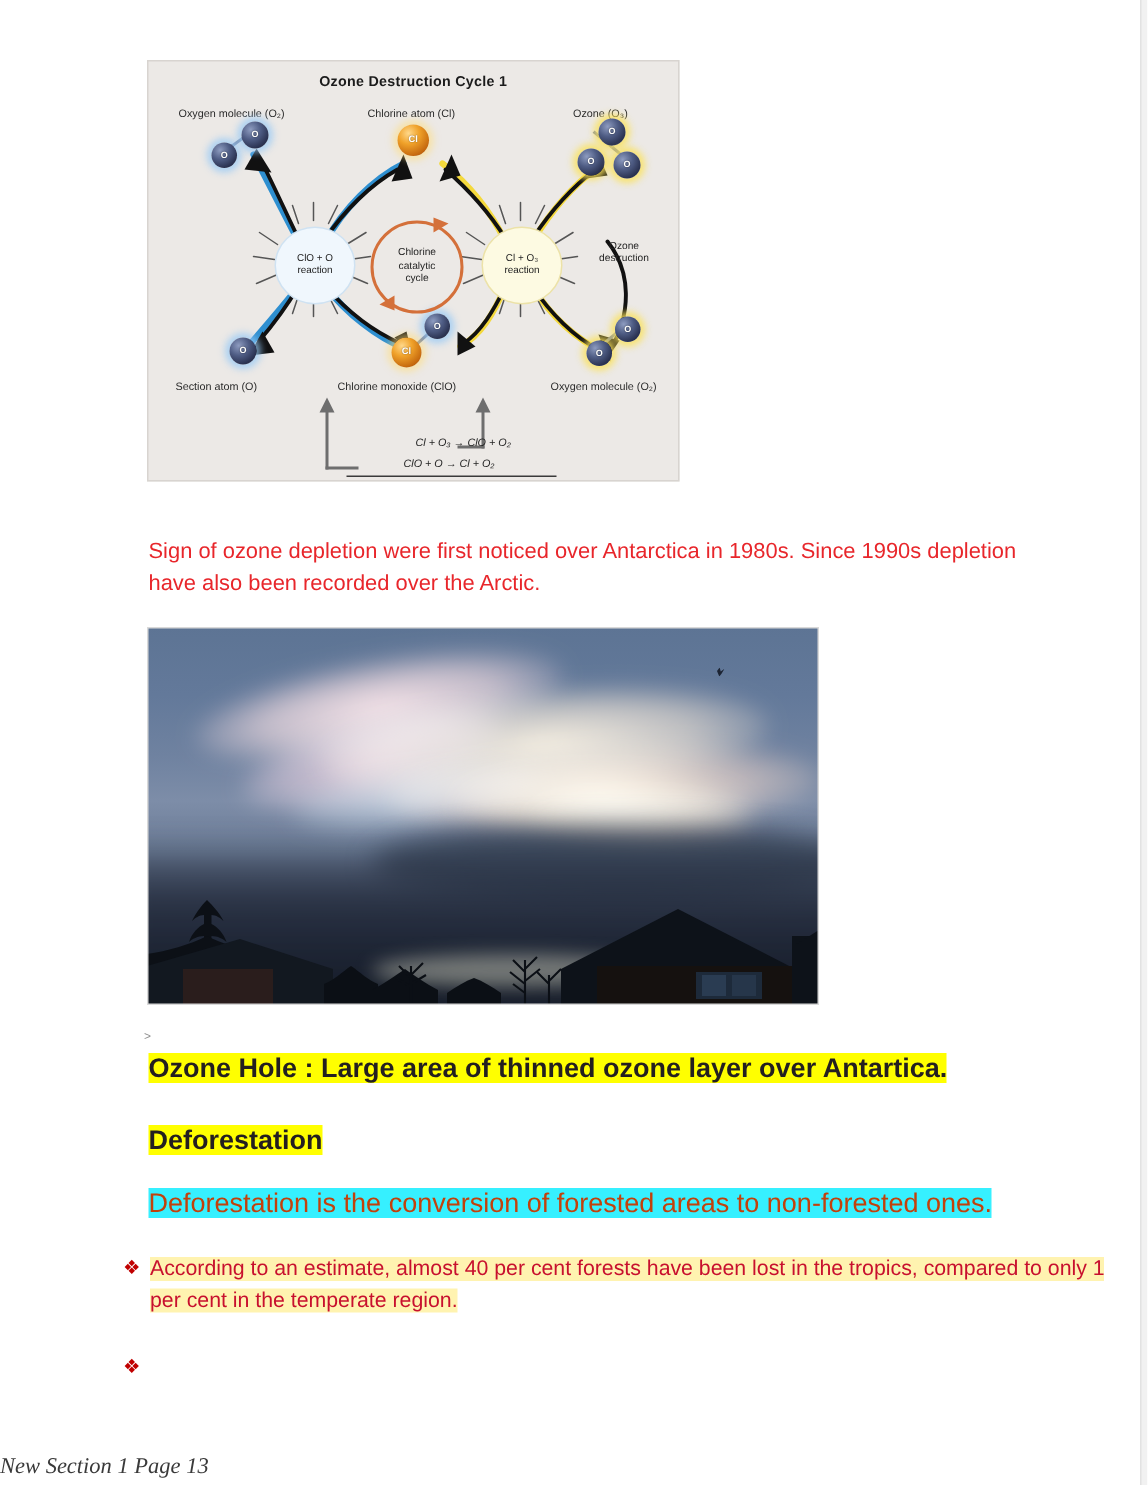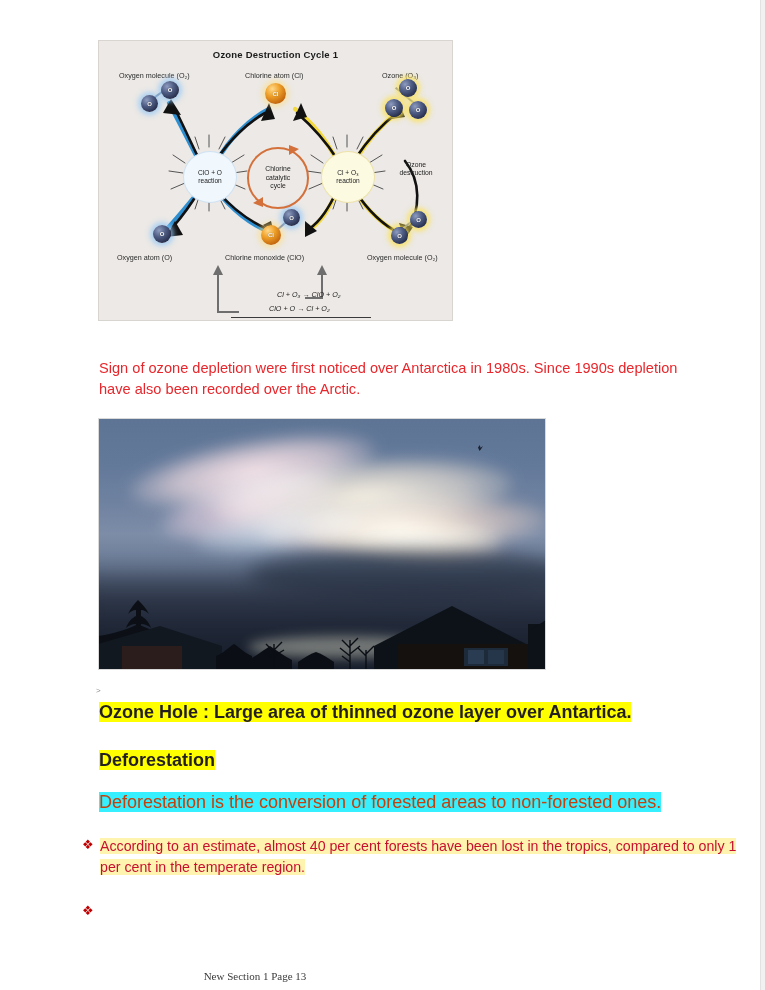--- a/index.html
+++ b/index.html
@@ -124,22 +124,22 @@
   .bullet-mark{
     color:#c00000;font-size:13px;line-height:1.3;width:18px;flex:0 0 18px;
     padding-top:1px;
   }
   .bullet-body{font-size:14.2px;line-height:1.5;color:#c8102e;}
   .bullet-body .hy{background:#fff3b0;}
   .b1{left:82px;top:836px;width:660px;}
   .b2{left:82px;top:902px;width:660px;}
 
   .footer{
-    position:absolute;left:0;top:970px;width:510px;text-align:center;
-    font-family:"Liberation Serif", serif;font-size:11px;color:#3a3a3a;
+    position:absolute;left:0;top:970px;width:510px;
+    font-family:"Liberation Serif", serif;font-size:15px;color:#3a3a3a;font-style:italic;
   }
 </style>
 </head>
 <body>
 
 <div class="page">
 
   <div class="right-edge"></div>
 
   <div class="diagram">
@@ -194,21 +194,21 @@
           <path d="M100,108 L96,96 M110,106 L110,94 M120,108 L126,96"></path>
           <path d="M100,156 L96,168 M110,158 L110,170 M120,156 L126,168"></path>
           <path d="M238,108 L234,96 M248,106 L248,94 M258,108 L264,96"></path>
           <path d="M238,156 L234,168 M248,158 L248,170 M258,156 L264,168"></path>
         </g>
       </svg>
 
       <div class="dg-label" style="left:20px;top:30px;">Oxygen molecule (O₂)</div>
       <div class="dg-label" style="left:146px;top:30px;">Chlorine atom (Cl)</div>
       <div class="dg-label" style="left:283px;top:30px;">Ozone (O₃)</div>
-      <div class="dg-label" style="left:18px;top:212px;">Oxygen atom (O)</div>
+      <div class="dg-label" style="left:18px;top:212px;">Section atom (O)</div>
       <div class="dg-label" style="left:126px;top:212px;">Chlorine monoxide (ClO)</div>
       <div class="dg-label" style="left:268px;top:212px;">Oxygen molecule (O₂)</div>
 
       <div class="bond" style="left:52px;top:58px;width:18px;transform:rotate(-36deg);"></div>
       <div class="oatom" style="left:42px;top:54px;width:17px;height:17px;">
           <span>O</span>
         </div>
       <div class="oatom" style="left:62px;top:40px;width:18px;height:18px;">
           <span>O</span>
         </div>

